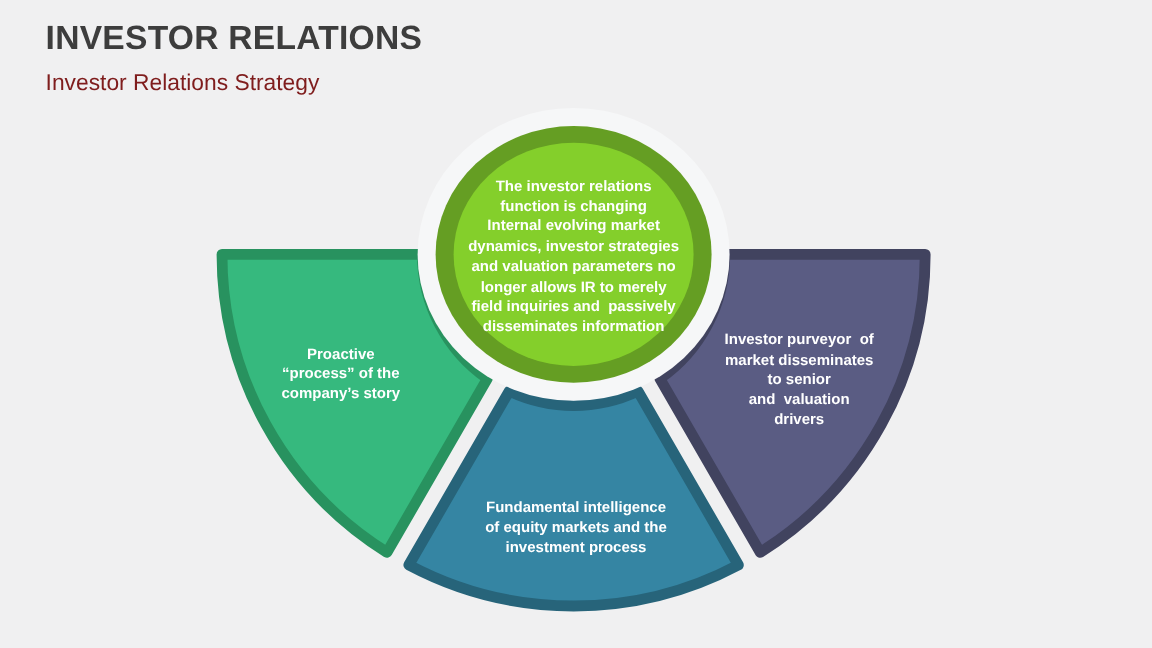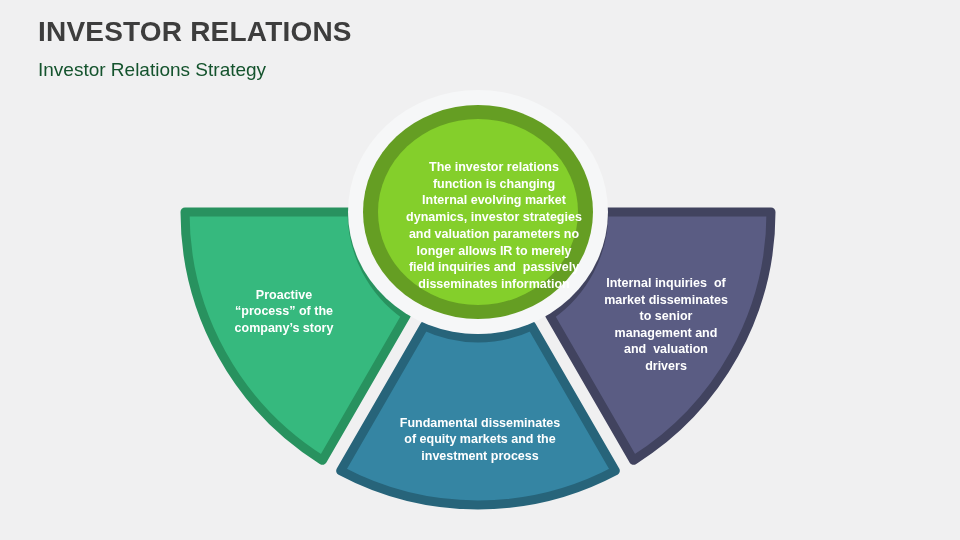--- a/index.html
+++ b/index.html
@@ -10,34 +10,34 @@
     overflow:hidden;
   }
   .slide{position:relative;width:960px;height:540px;background:#f0f0f1;}
   .title{
     position:absolute;left:38px;top:16px;
     font-size:28px;font-weight:700;color:#3d3d3d;
     letter-spacing:0.2px;
   }
   .subtitle{
     position:absolute;left:38px;top:59px;
-    font-size:19px;font-weight:400;color:#14532d;
+    font-size:19px;font-weight:400;color:#7f1d1d;
   }
   #fan-svg{position:absolute;left:0;top:0;}
   .label{
     position:absolute;
     color:#ffffff;
     font-size:12.5px;
     font-weight:700;
     text-align:center;
     line-height:16.4px;
   }
   .label div{white-space:pre;}
   .circle-label{
-    left:383px;top:147px;width:222px;line-height:16.7px;margin-top:12px;
+    left:367px;top:147px;width:222px;line-height:16.7px;
   }
   .left-label{left:189px;top:287px;width:190px;}
   .middle-label{left:365px;top:415px;width:230px;}
   .right-label{left:571px;top:275px;width:190px;line-height:16.6px;}
 </style>
 </head>
 <body>
 
 <div class="slide">
 
@@ -65,27 +65,26 @@
       <div>disseminates information</div>
     </div>
 
   <div class="label left-label">
       <div>Proactive</div>
       <div>“process” of the</div>
       <div>company’s story</div>
     </div>
 
   <div class="label middle-label">
-      <div>Fundamental disseminates</div>
+      <div>Fundamental intelligence</div>
       <div>of equity markets and the</div>
       <div>investment process</div>
     </div>
 
   <div class="label right-label">
-      <div>Internal inquiries  of</div>
+      <div>Investor purveyor  of</div>
       <div>market disseminates</div>
       <div>to senior</div>
-      <div>management and</div>
       <div>and  valuation</div>
       <div>drivers</div>
     </div>
 
 </div>
 
 </body></html>

